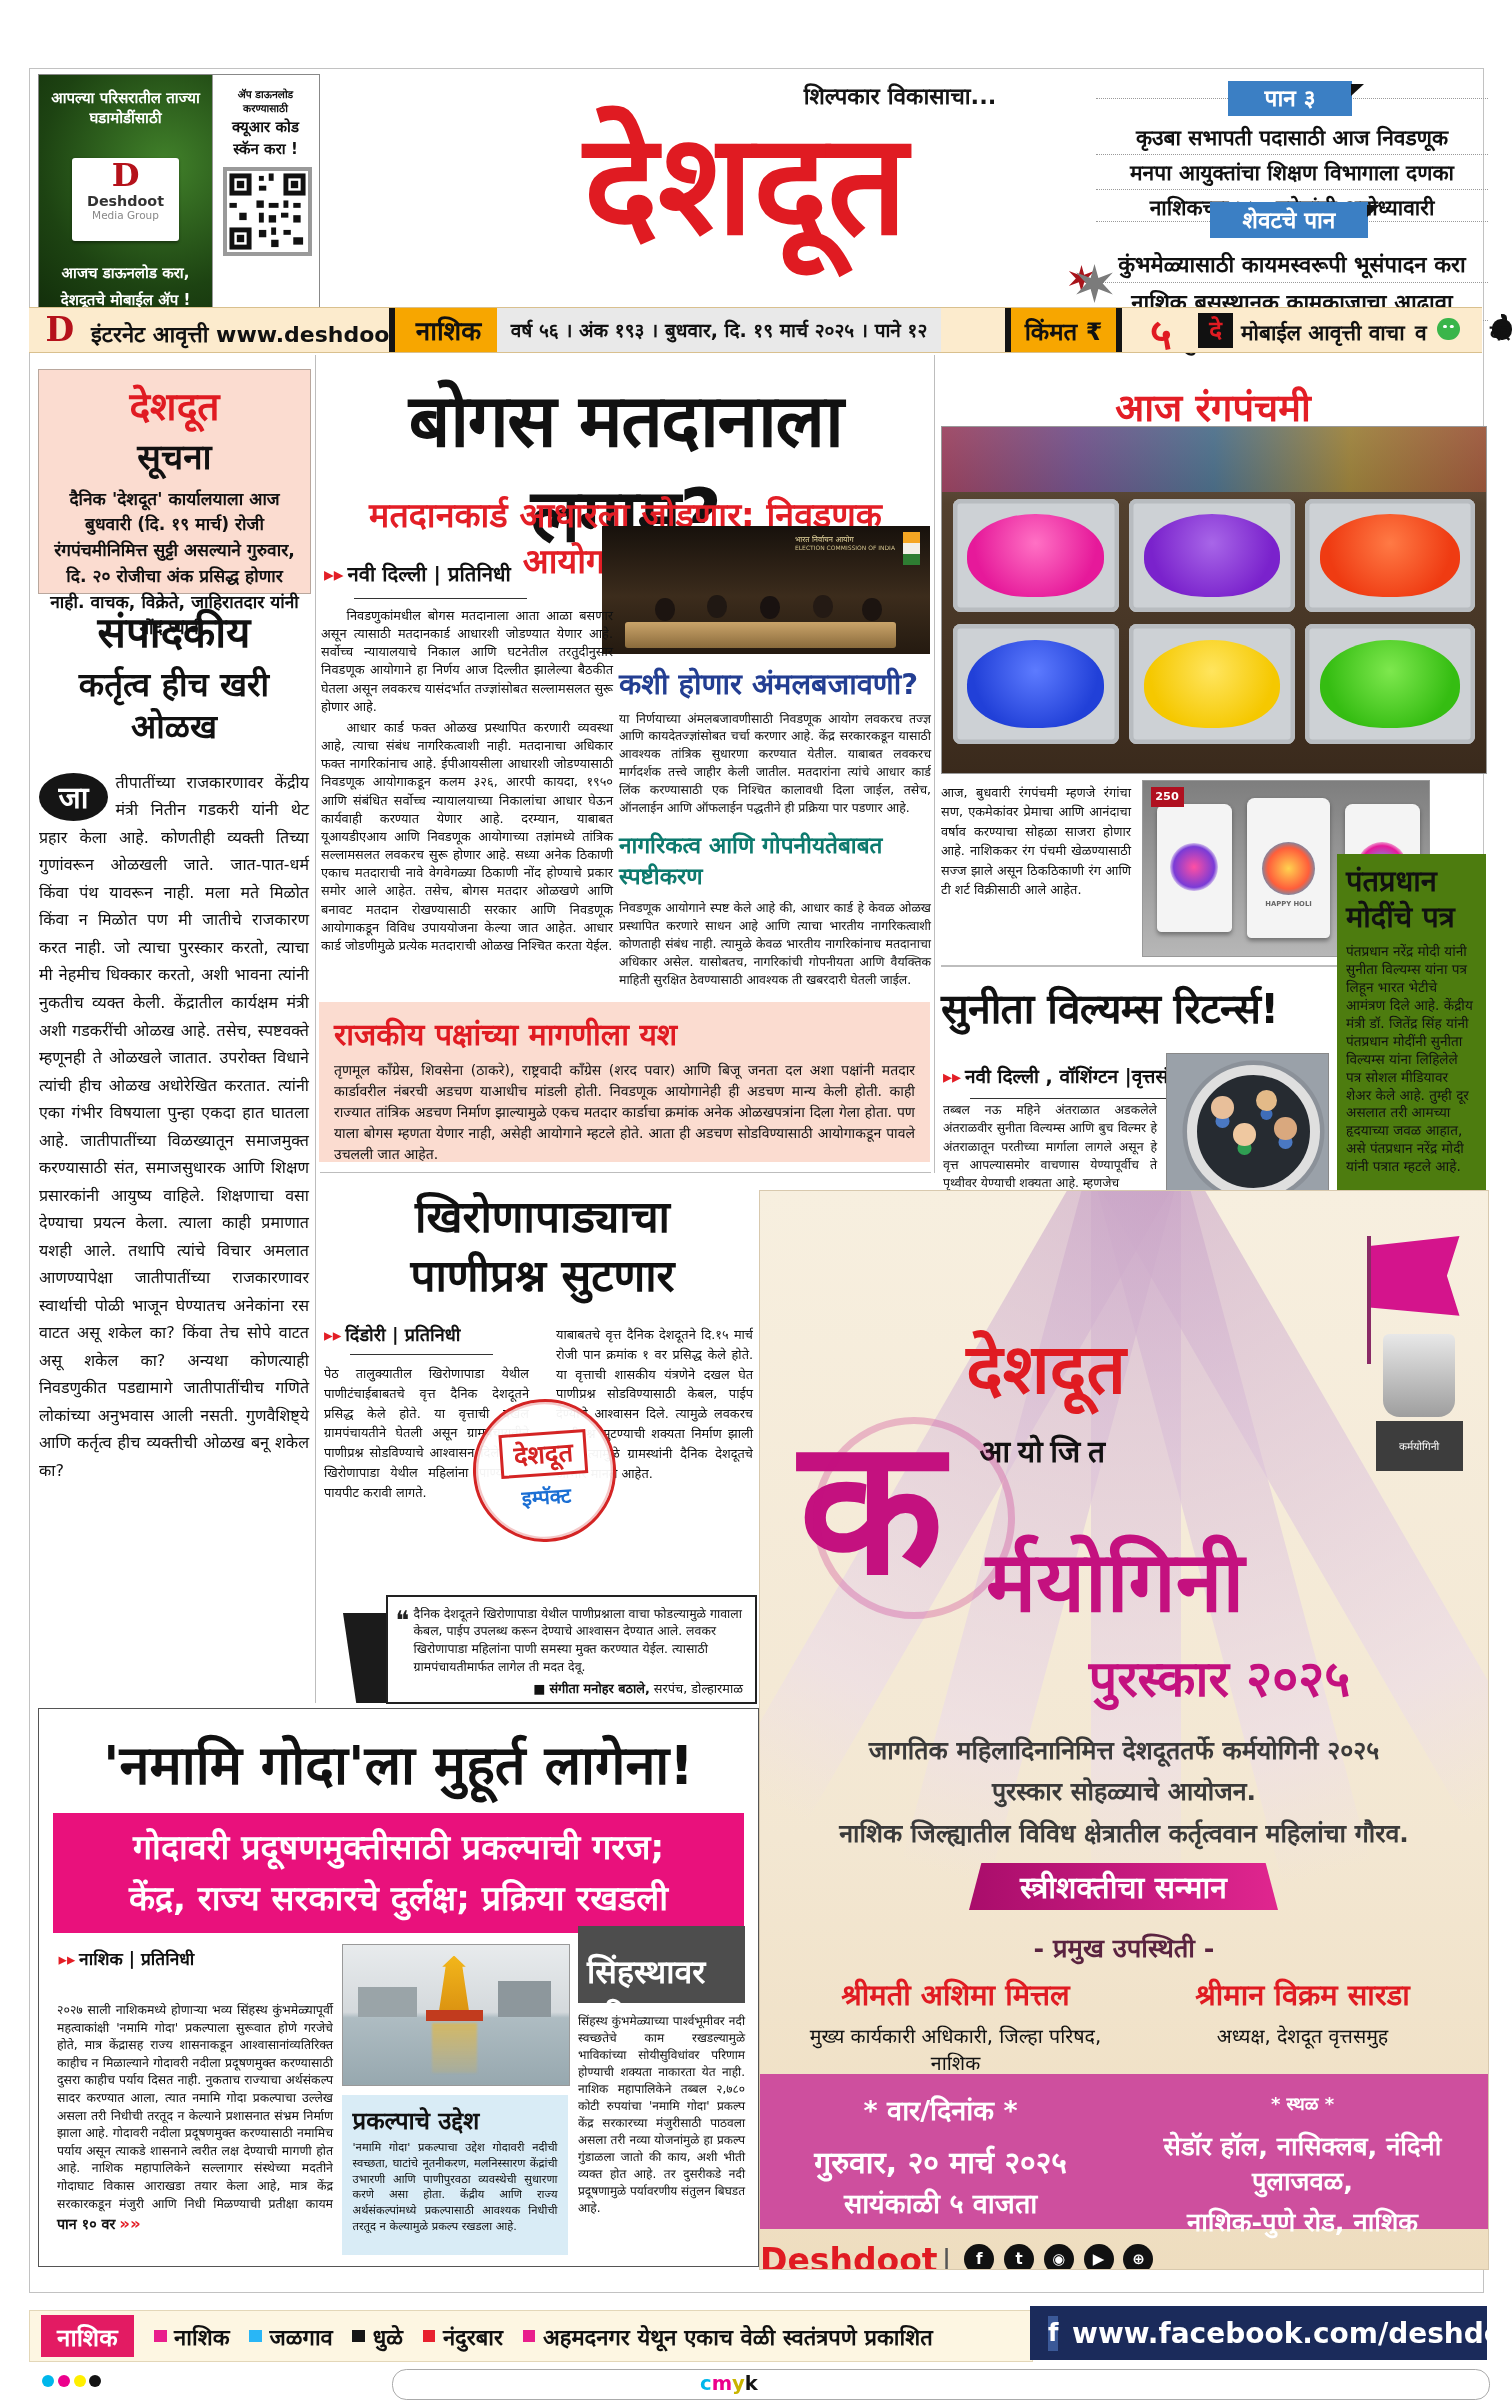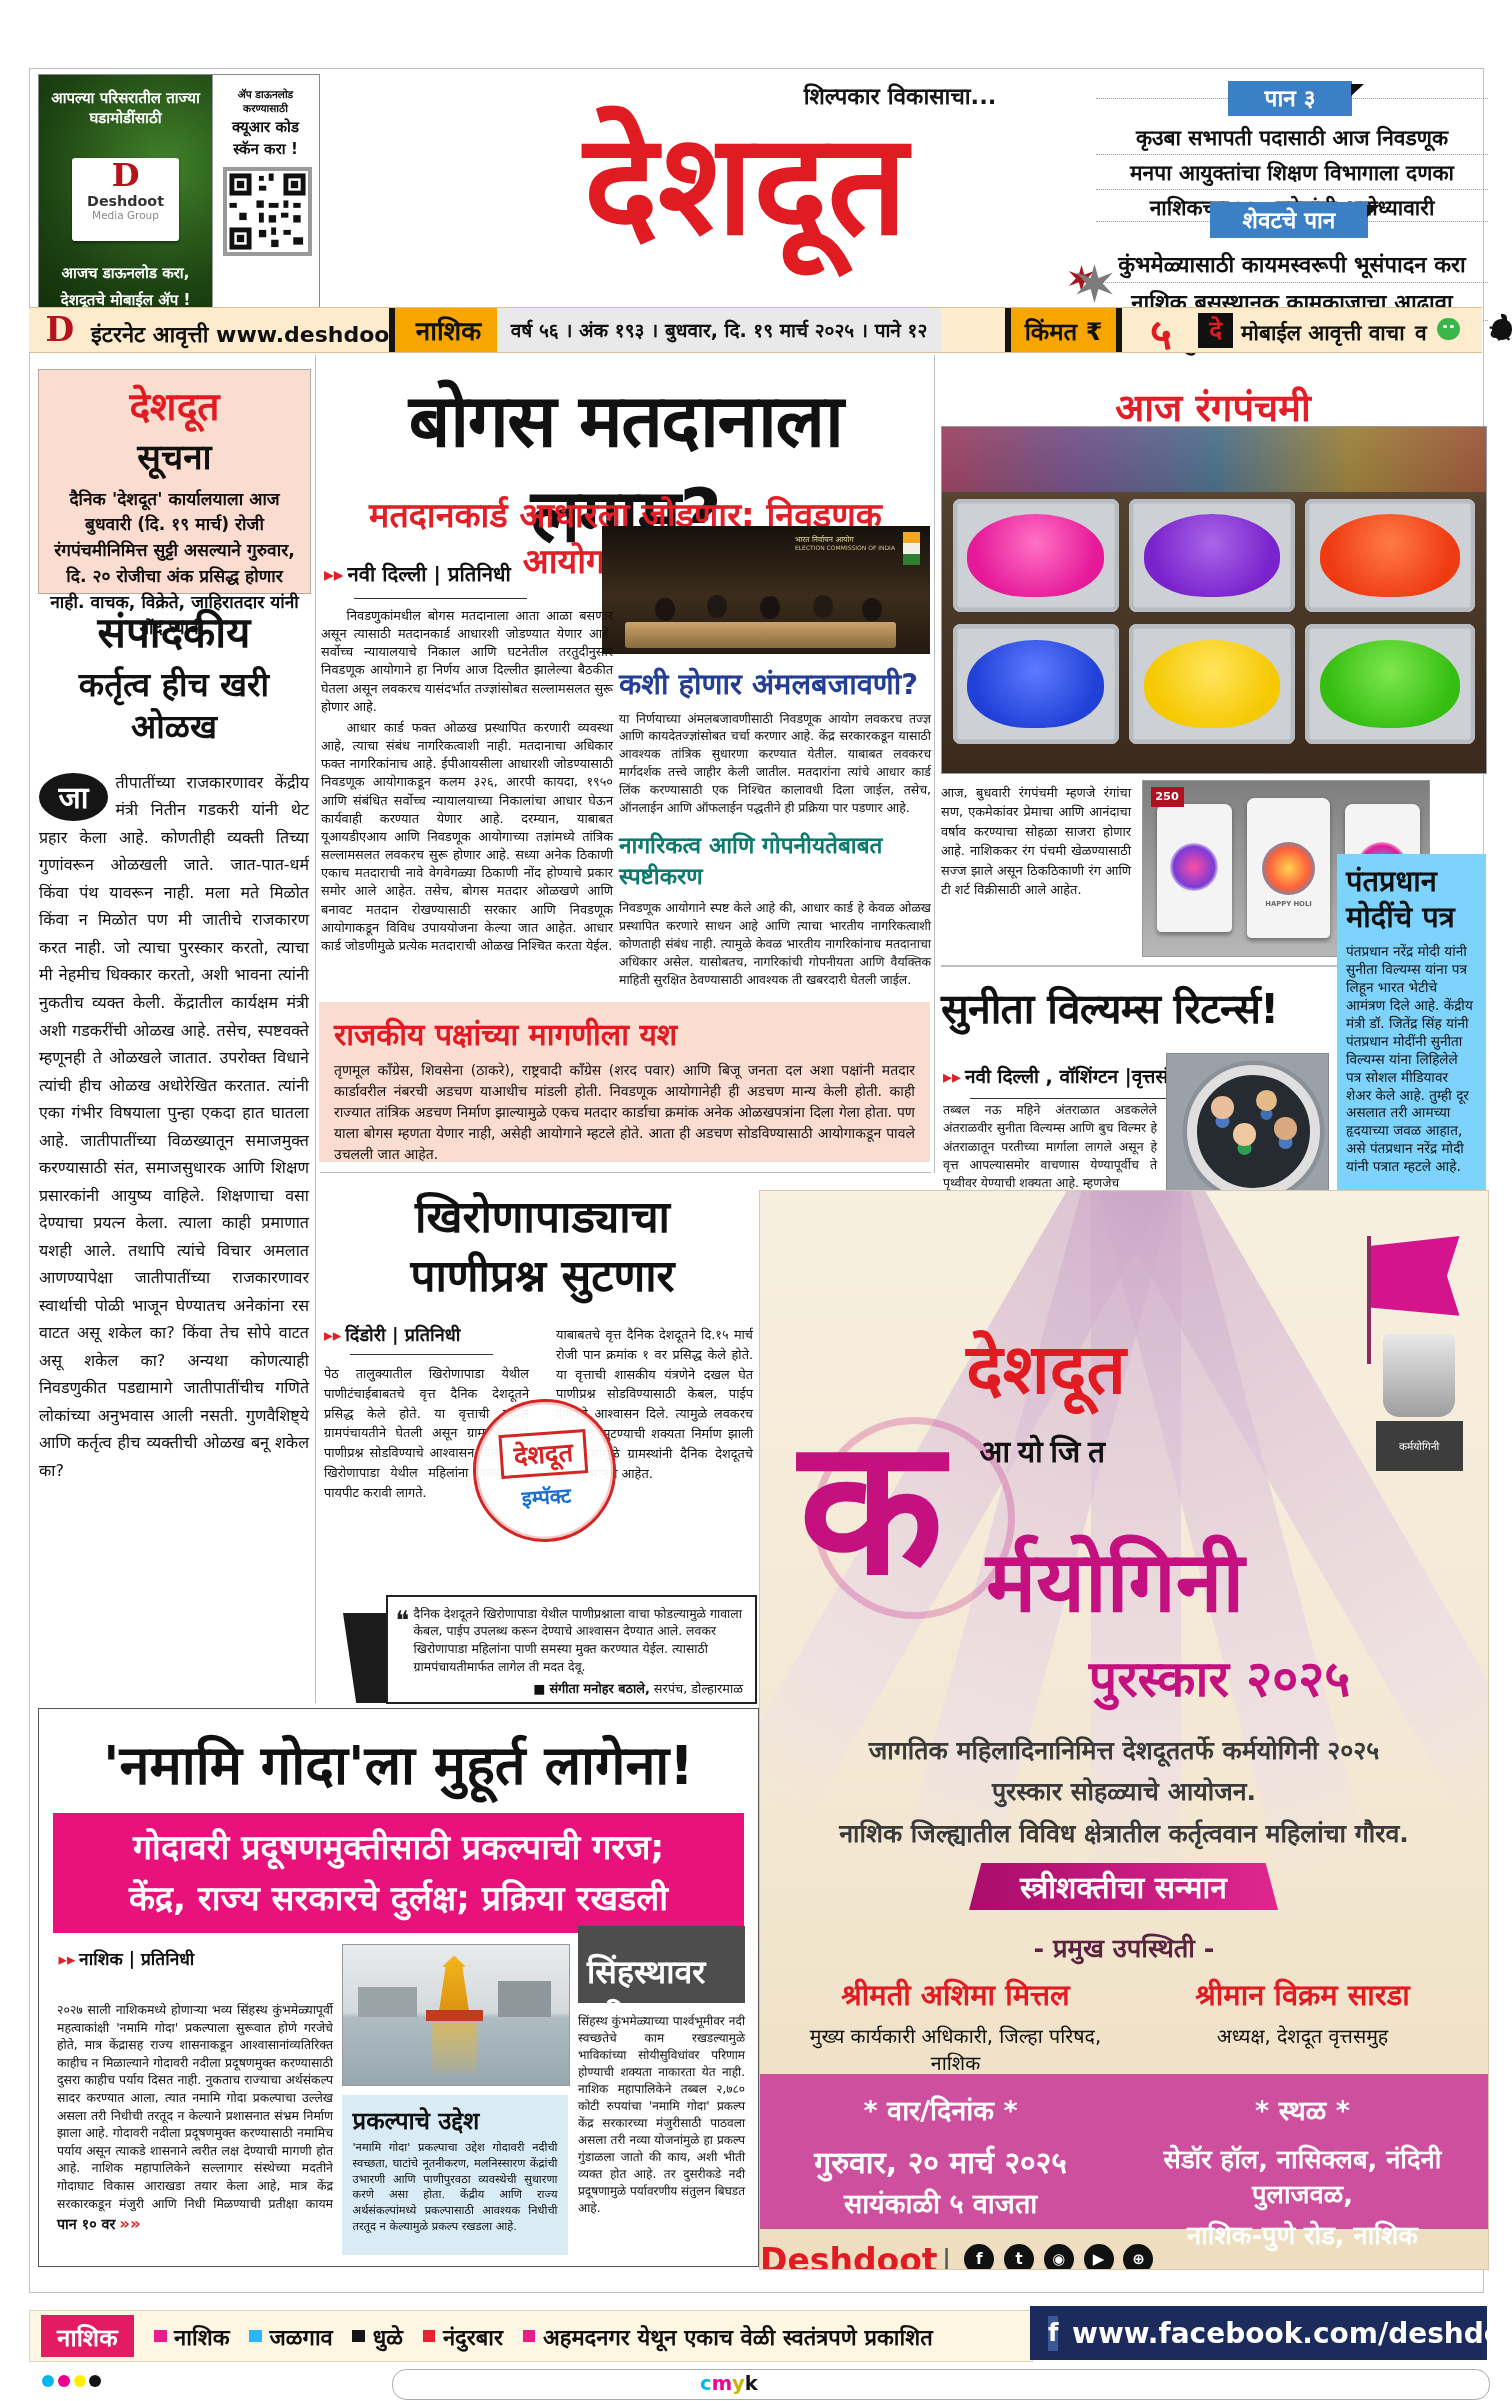--- a/index.html
+++ b/index.html
@@ -27,21 +27,21 @@
   .android{width:22.6px;height:22.6px;border-radius:50%;background:#3ab54a;display:inline-block;vertical-align:middle;position:relative;}
   .android:after{content:"";position:absolute;left:6px;top:6.8px;width:3.8px;height:3.8px;background:#fff;border-radius:50%;box-shadow:6.8px 0 0 #fff;}
   .apple{width:19.6px;height:21px;background:#111;border-radius:46% 46% 48% 48%;display:inline-block;vertical-align:middle;position:relative;}
   .apple:before{content:"";position:absolute;top:-5.3px;left:9px;width:6px;height:6px;background:#111;border-radius:0 70% 0 70%;}
   .star8{clip-path:polygon(50% 0,60% 36%,97% 22%,71% 50%,97% 78%,60% 64%,50% 100%,40% 64%,3% 78%,29% 50%,3% 22%,40% 36%);}
   
   .pinkbox{background:#fbdcd0;border:0.8px solid #b9a79d;}
   .magpink{background:#e9117c;color:#fff;}
   .bluebox{background:#d9ecf6;}
   .darkbox{background:#4d4d4d;color:#fff;}
-  .modibox{background:#7dd3fc;}
+  .modibox{background:#4d7c0f;}
   .kicker-arrows{color:#e31e26;font-weight:bold;}
   .byline-rule{height:1.5px;background:#333;}
   .dropcap{background:#151515;color:#fff;border-radius:50%;display:flex;align-items:center;justify-content:center;font-weight:bold;float:left;margin:4.5px 7.5px 1.5px 0;}
   
   .eci{background:linear-gradient(180deg,#17110c,#3c2c1c 55%,#241a10);overflow:hidden;}
   .holi{background:linear-gradient(180deg,#7a6756 0%,#53412f 22%,#3a2a1c 100%);overflow:hidden;}
   .tray{background:#cdd1d5;border-radius:7.5px;box-shadow:inset 0 0 0 4.5px #b8bcc0;display:flex;align-items:center;justify-content:center;}
   .mound{width:82%;height:74%;border-radius:50% 50% 45% 45%;}
   .tshirtp{background:linear-gradient(180deg,#7e7e7e,#b7b7b7);overflow:hidden;}
   .shirt{background:#f4f4f4;border-radius:7.5px 7.5px 4.5px 4.5px;position:absolute;box-shadow:0 2.3px 4.5px rgba(0,0,0,.35);}
@@ -388,21 +388,21 @@
       <div style="font-size:19.6px;margin-top:9px;">अध्यक्ष, देशदूत वृत्तसमुह</div>
     </div>
 
     <div class="abs band" style="left:0;top:883px;width:728px;height:155px;">
       <div class="abs c" style="left:22.6px;top:16.6px;width:316px;">
         <div class="b" style="font-size:27px;">* वार/दिनांक *</div>
         <div class="b" style="font-size:30px;margin-top:13.6px;">गुरुवार, २० मार्च २०२५</div>
         <div class="b" style="font-size:27px;margin-top:2px;">सायंकाळी ५ वाजता</div>
       </div>
       <div class="abs c" style="left:377px;top:16.6px;width:331px;">
-        <div class="b" style="font-size:27px;text-align:center;">* स्थळ *</div>
+        <div class="b" style="font-size:18px;text-align:center;">* स्थळ *</div>
         <div class="b" style="font-size:25.6px;margin-top:13.6px;">सेडॉर हॉल, नासिक्लब, नंदिनी पुलाजवळ,</div>
         <div class="b" style="font-size:25.6px;margin-top:6px;">नाशिक-पुणे रोड, नाशिक</div>
       </div>
     </div>
 
     <div class="abs" style="left:0;top:1050px;width:728px;text-align:left;">
       <span class="b" style="font-size:33px;color:#e01b22;vertical-align:middle;">Deshdoot</span>
       <span style="font-size:30px;color:#555;vertical-align:middle;"> | </span>
       <span class="soc">f</span>
       <span class="soc">t</span>

